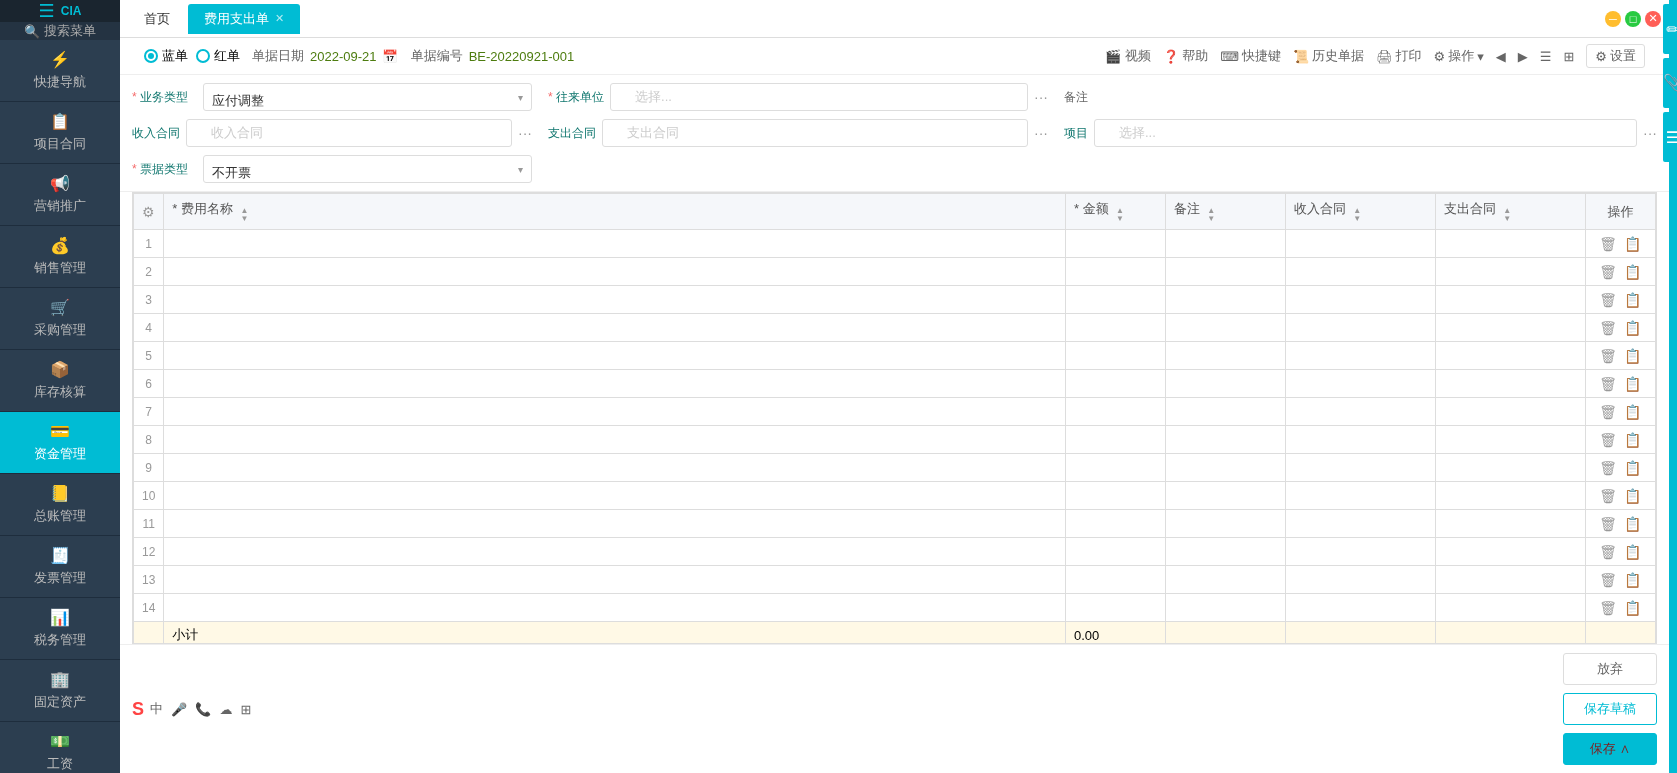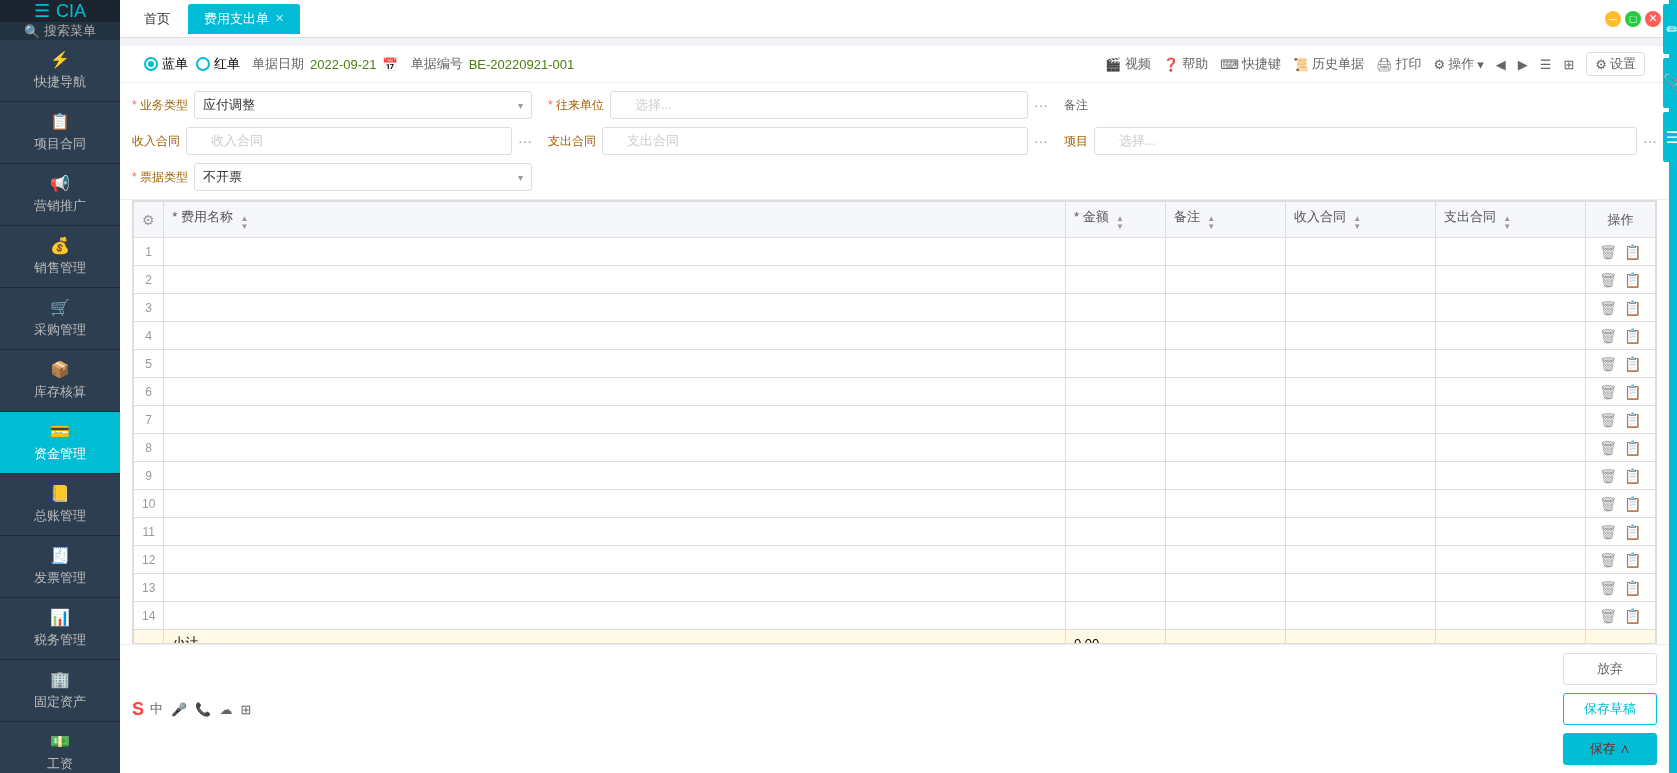--- a/index.html
+++ b/index.html
@@ -1,28 +1,28 @@
 <!DOCTYPE html>
 <html><head>
   <meta charset="utf-8">
   <style>
     * { box-sizing: border-box; margin: 0; padding: 0; font-family: 'Microsoft YaHei', Arial, sans-serif; font-size: 13px; }
     body { background: #f0f2f5; display: flex; height: 773px; overflow: hidden; }
 
     
     .sidebar { width: 120px; background: #2c3e50; color: #ccc; display: flex; flex-direction: column; height: 100%; flex-shrink: 0; }
     .sidebar-top { background: #1a252f; height: 40px; display: flex; align-items: center; justify-content: center; gap: 6px; }
-    .sidebar-top .logo-text { color: #00bcd4; font-weight: normal; font-size: 18px; text-align: center; }
+    .sidebar-top .logo-text { color: #00bcd4; font-weight: bold; font-size: 12px; text-align: center; }
     .sidebar-search { background: #243342; height: 36px; display: flex; align-items: center; justify-content: center; gap: 4px; color: #aaa; font-size: 12px; cursor: pointer; }
     .sidebar-item { display: flex; flex-direction: column; align-items: center; justify-content: center; padding: 10px 4px; cursor: pointer; color: #bbb; font-size: 12px; gap: 4px; border-bottom: 1px solid #1e2d3d; }
     .sidebar-item.active { background: #00bcd4; color: #fff; }
     .sidebar-item .icon { font-size: 16px; }
 
     
-    .main { flex: 1; display: flex; flex-direction: column; overflow: hidden; gap: 8px; }
+    .main { flex: 1; display: flex; flex-direction: column; overflow: hidden; }
 
     
     .tab-bar { background: #fff; border-bottom: 1px solid #ddd; display: flex; align-items: center; height: 38px; padding: 0 8px; gap: 2px; }
     .tab { padding: 0 16px; height: 30px; display: flex; align-items: center; cursor: pointer; border-radius: 3px 3px 0 0; font-size: 13px; color: #666; gap: 6px; }
     .tab.active { background: #00bcd4; color: #fff; }
     .tab .close-btn { font-size: 11px; opacity: 0.7; }
     .tab.home { background: none; color: #333; }
 
     
     .form-area { background: #fff; flex: 1; overflow: hidden; display: flex; flex-direction: column; padding: 0; }
@@ -37,23 +37,23 @@
     .form-field-inline label { color: #666; }
     .form-field-inline .value { color: #4d7c0f; font-weight: 500; }
     .toolbar-right { margin-left: auto; display: flex; align-items: center; gap: 12px; font-size: 12px; color: #666; }
     .toolbar-right span { cursor: pointer; display: flex; align-items: center; gap: 3px; }
     .toolbar-right .set-btn { background: #fff; border: 1px solid #ddd; border-radius: 3px; padding: 2px 8px; cursor: pointer; color: #666; }
 
     
     .form-fields { padding: 8px 12px; display: flex; flex-direction: column; gap: 8px; border-bottom: 1px solid #eee; }
     .form-row { display: flex; align-items: center; gap: 16px; }
     .field-group { display: flex; align-items: center; gap: 6px; flex: 1; min-width: 0; }
-    .field-label { color: #a16207; font-size: 12px; white-space: nowrap; }
+    .field-label { color: #0f766e; font-size: 12px; white-space: nowrap; }
     .field-label.required::before { content: '* '; color: #f56c6c; }
-    .field-select { flex: 1; border: 1px solid #ddd; border-radius: 3px; height: 28px; padding: 0 8px; font-size: 12px; color: #333; display: flex; align-items: center; justify-content: space-between; cursor: pointer; background: #fff; }
+    .field-select { flex: 1; border: 1px solid #ddd; border-radius: 3px; height: 28px; padding: 8px 8px; font-size: 12px; color: #333; display: flex; justify-content: space-between; cursor: pointer; background: #fff; margin-left: 9px; }
     .field-select .arrow { color: #999; font-size: 10px; }
     .field-input { flex: 1; border: 1px solid #ddd; border-radius: 3px; height: 28px; padding: 0 24px; font-size: 12px; color: #999; display: flex; align-items: center; background: #fff; cursor: pointer; }
     .field-dots { color: #999; font-size: 14px; cursor: pointer; }
     .field-bei { color: #666; font-size: 12px; white-space: nowrap; }
 
     
     .table-container { flex: 1; overflow: auto; margin: 0 12px; border: 1px solid #ddd; }
     table { width: 100%; border-collapse: collapse; }
     table thead tr { background: #f5f7fa; }
     table thead th { border: 1px solid #ddd; padding: 6px 8px; font-size: 12px; color: #555; text-align: left; white-space: nowrap; font-weight: normal; }

